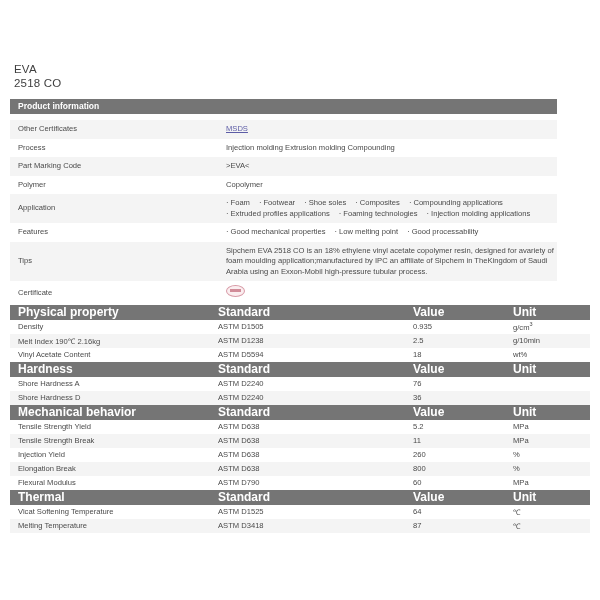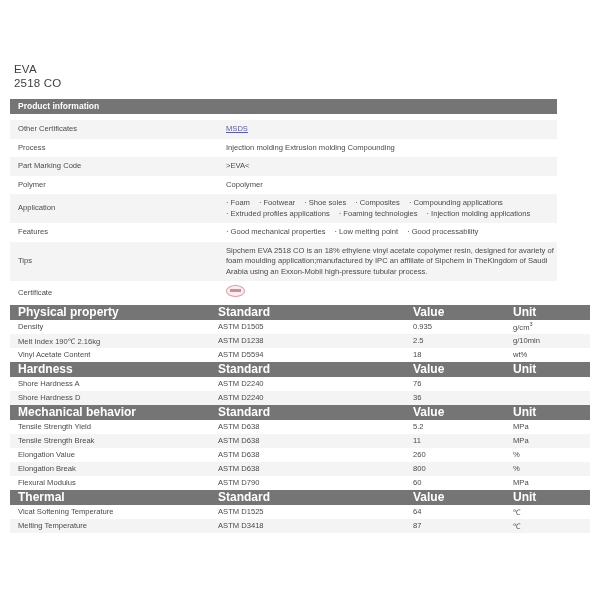--- a/index.html
+++ b/index.html
@@ -244,21 +244,21 @@
             <td class="c-val">5.2</td>
             <td class="c-unit">MPa</td>
           </tr>
           <tr>
             <td class="c-prop">Tensile Strength   Break</td>
             <td class="c-std">ASTM D638</td>
             <td class="c-val">11</td>
             <td class="c-unit">MPa</td>
           </tr>
           <tr>
-            <td class="c-prop">Elongation   Value</td>
+            <td class="c-prop">Injection   Yield</td>
             <td class="c-std">ASTM D638</td>
             <td class="c-val">260</td>
             <td class="c-unit">%</td>
           </tr>
           <tr>
             <td class="c-prop">Elongation   Break</td>
             <td class="c-std">ASTM D638</td>
             <td class="c-val">800</td>
             <td class="c-unit">%</td>
           </tr>

